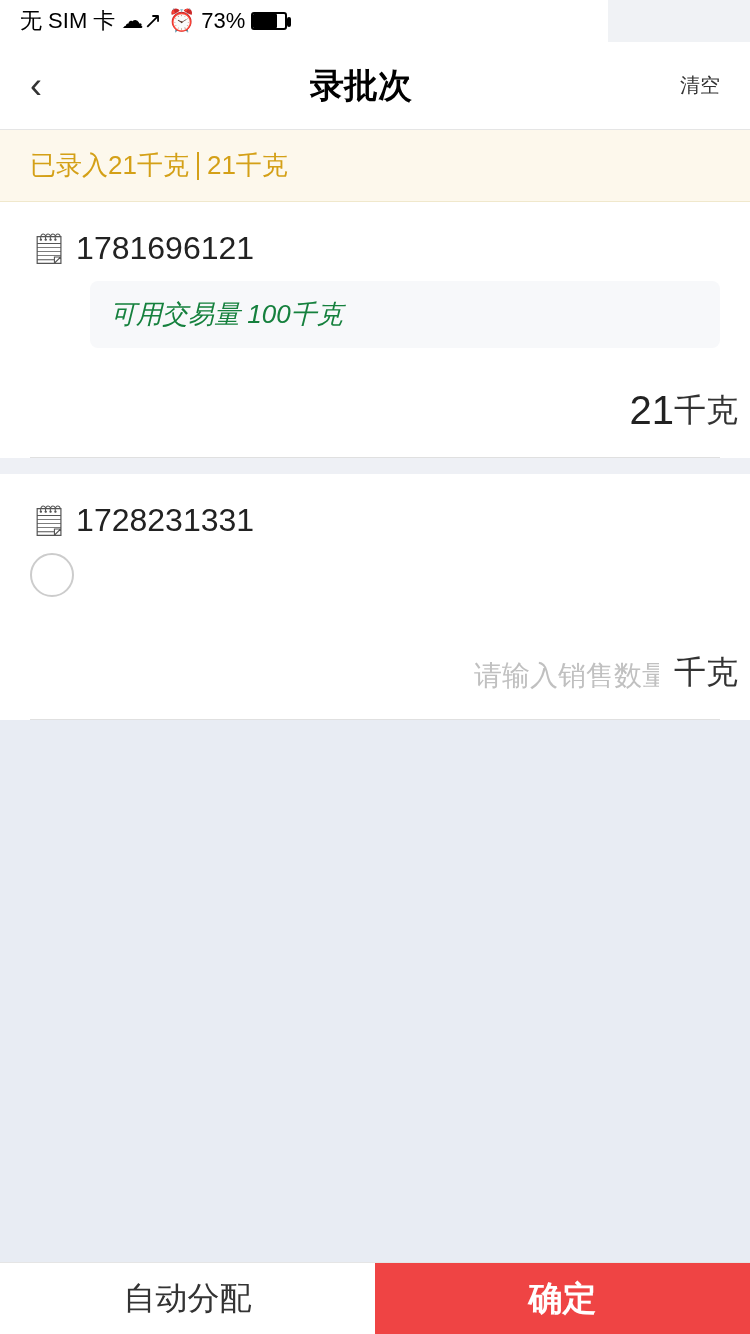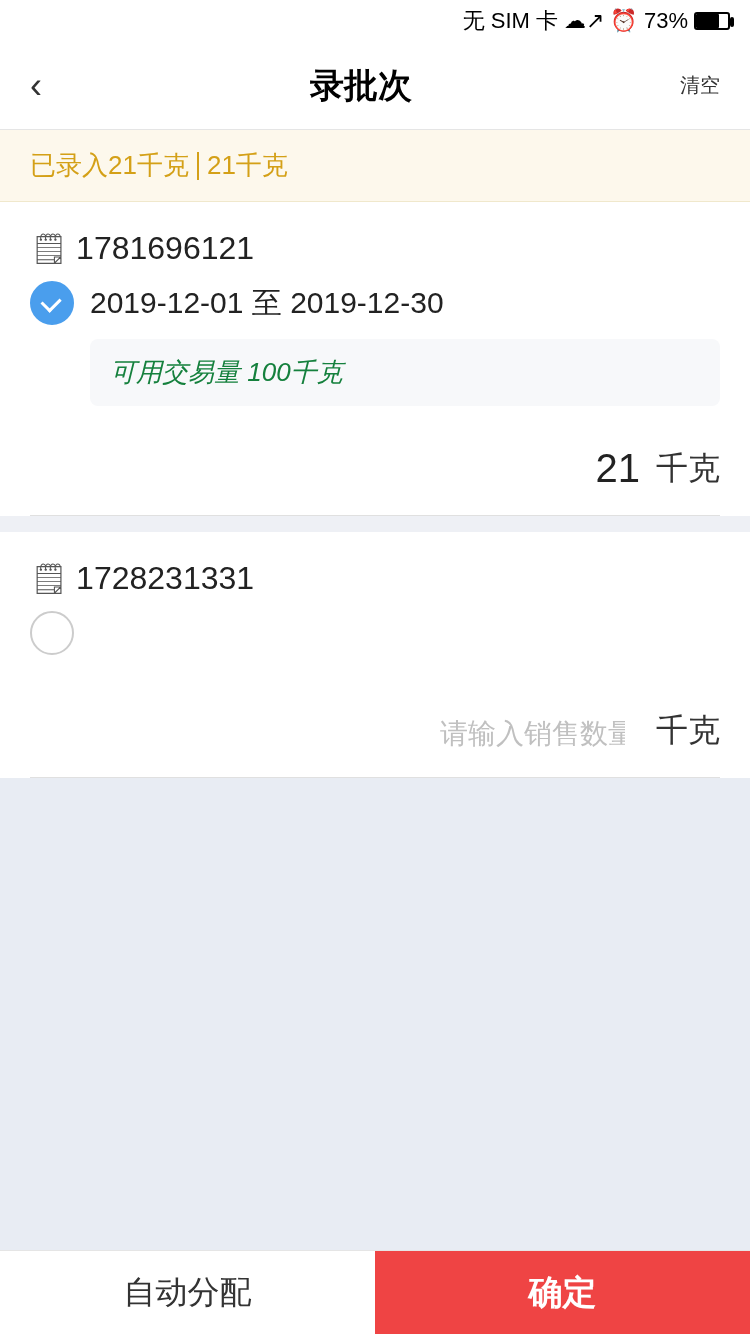--- a/index.html
+++ b/index.html
@@ -8,26 +8,26 @@
       font-family: -apple-system, "PingFang SC", "Helvetica Neue", Arial, sans-serif;
       width: 750px;
       min-height: 1334px;
       background: #f0f2f5;
       position: relative;
       overflow-x: hidden;
     }
 
     
     .status-bar {
-      width: 750px;
+      width: 608px;
       height: 42px;
       background: #fff;
       display: flex;
       align-items: center;
-      justify-content: flex-end;
+      justify-content: flex-start;
       padding: 0 20px;
       font-size: 24px;
       color: #000;
     }
     .status-left {
       display: flex;
       align-items: center;
       gap: 8px;
       font-size: 22px;
     }
@@ -160,22 +160,22 @@
       font-size: 26px;
       color: #15803d;
       font-style: italic;
     }
 
     
     .input-row {
       display: flex;
       align-items: center;
       justify-content: flex-end;
-      padding: 20px 30px 24px 30px;
-      gap: 16px;
+      padding: 20px 12px 24px 30px;
+      gap: 0;
       background: #fff;
     }
     .quantity-input {
       text-align: right;
       font-size: 36px;
       color: #222;
       border: none;
       outline: none;
       background: transparent;
       width: 200px;
@@ -206,21 +206,21 @@
       flex: 1;
       min-height: 400px;
     }
 
     
     .bottom-bar {
       position: fixed;
       bottom: 0;
       left: 0;
       width: 750px;
-      height: 84px;
+      height: 72px;
       display: flex;
       background: #fff;
       border-top: 1px solid #e5e5e5;
     }
     .btn-auto {
       flex: 1;
       display: flex;
       align-items: center;
       justify-content: center;
       font-size: 32px;
@@ -285,24 +285,20 @@
   <span class="info-item">21千克</span>
 </div>
 
 <div class="content-wrapper">
 
   <div class="batch-section">
     <div class="batch-item">
       <div class="batch-id-row">
         <span class="batch-id-icon">🗒</span>
         <span class="batch-id-text">1781696121</span>
-      </div>
-      <div class="batch-date-row">
-        <div class="radio-circle checked"></div>
-        <span class="batch-date-text">2019-12-01 至 2019-12-30</span>
       </div>
       <div class="batch-avail-row">可用交易量 100千克</div>
     </div>
     <div class="input-row">
       <span class="value-display">21</span>
       <span class="unit-label">千克</span>
     </div>
     <div class="input-underline"></div>
   </div>
 

